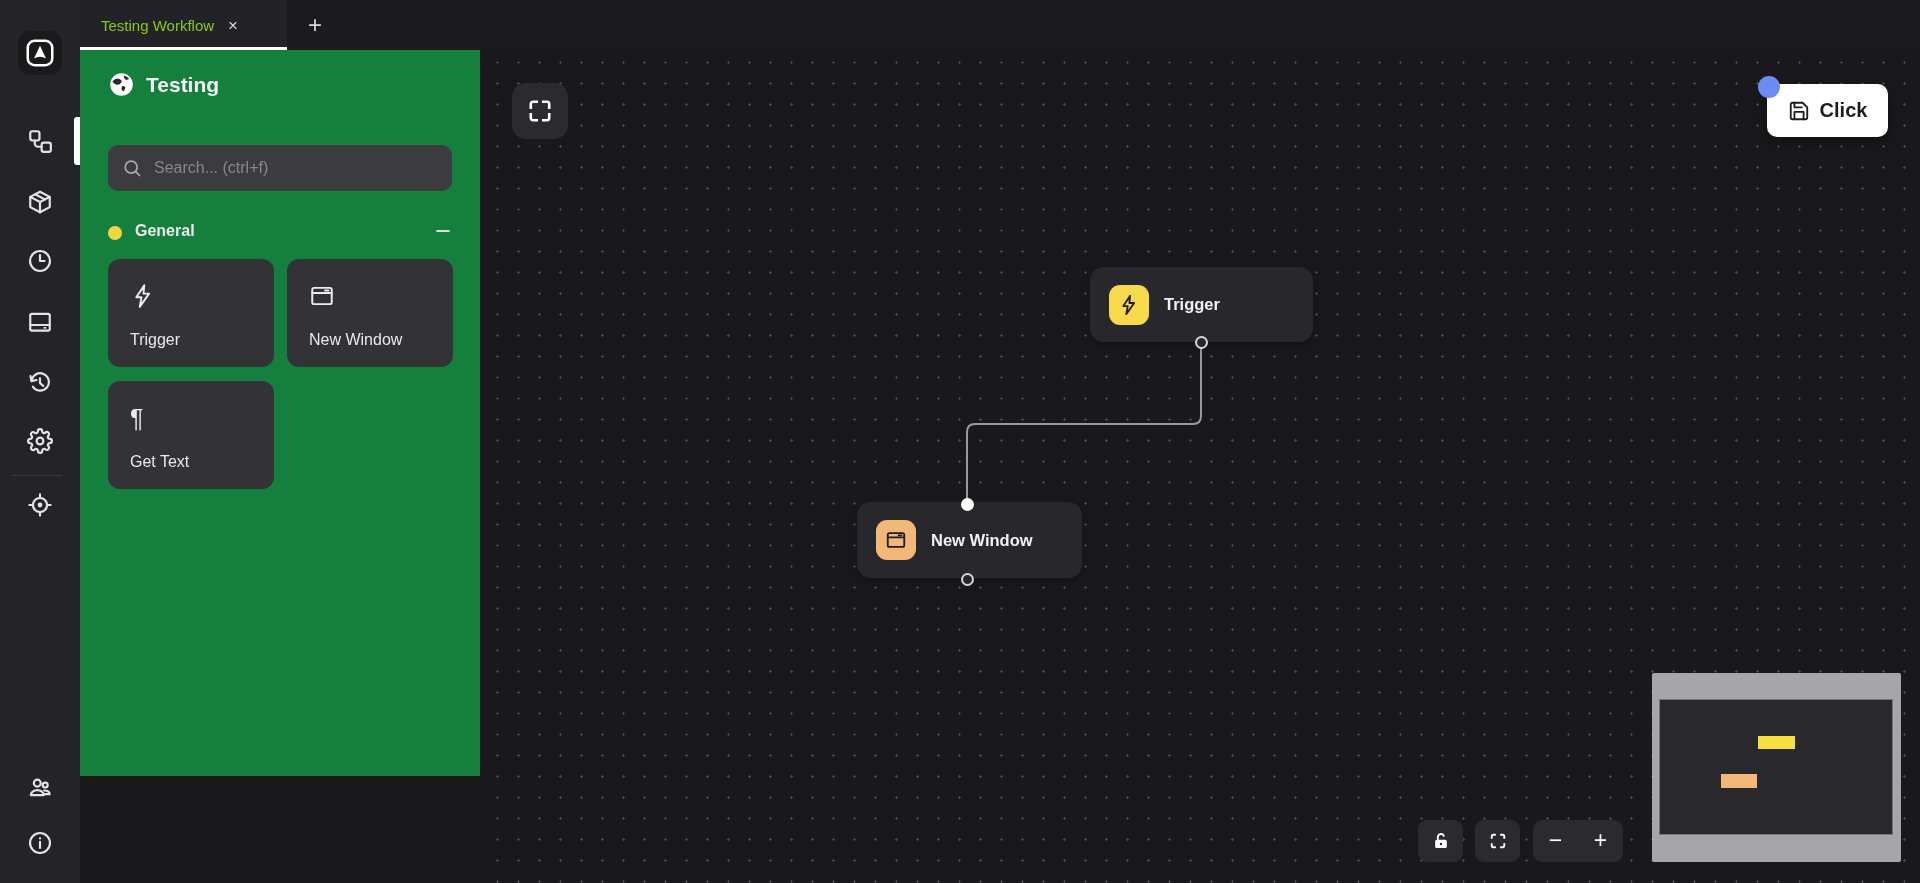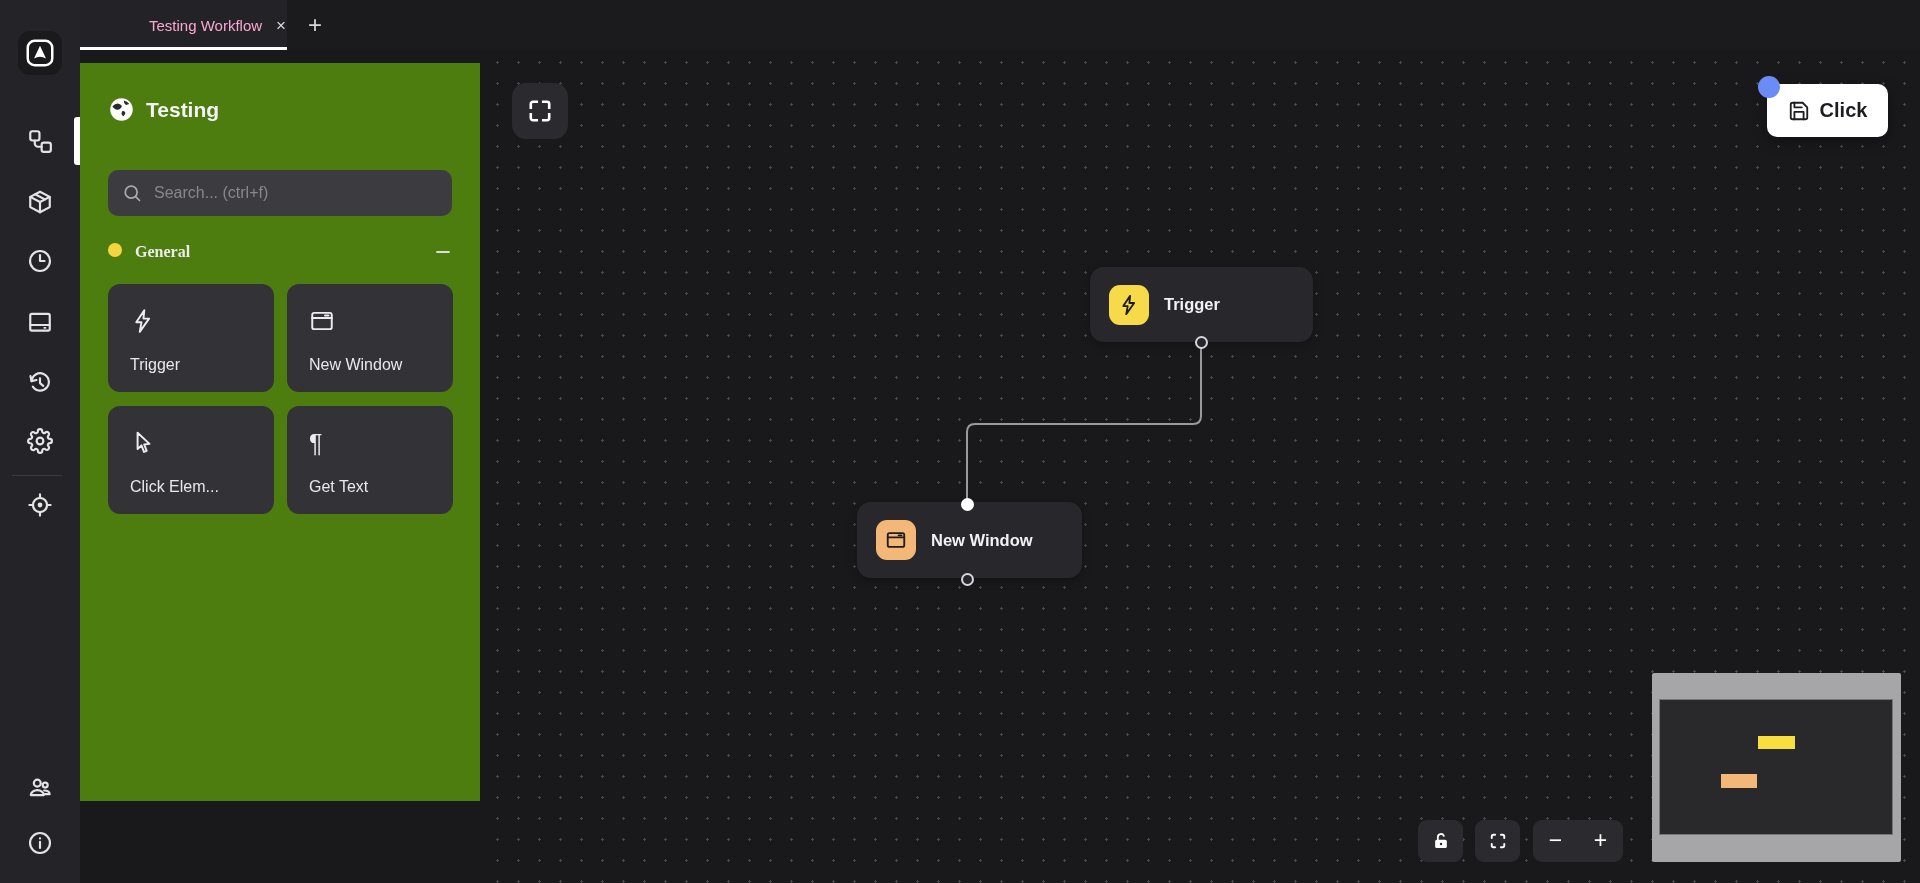--- a/index.html
+++ b/index.html
@@ -14,38 +14,38 @@
   .rail-icon svg { width:26px; height:26px; display:block; }
   .rail-divider { position:absolute; left:12px; top:475px; width:50px; height:1px; background:#3b3b3f; }
   .rail-active { position:absolute; right:0; top:117px; width:6px; height:48px; background:#ffffff;
     border-radius:3px 0 0 3px; }
 
   
   .tabbar { position:absolute; left:80px; top:0; width:1840px; height:50px; background:#1b1b1e; z-index:20; }
   .tab { position:absolute; left:0; top:0; width:207px; height:50px; background:#232327;
     display:flex; align-items:center; padding:0 16px 0 21px; cursor:pointer; }
   .tab-underline { position:absolute; left:0; bottom:0; width:100%; height:3px; background:#ffffff; }
-  .tab-label { font-size:15px; color:#f9a8d4; white-space:nowrap;margin-left:48px; }
+  .tab-label { font-size:15px; color:#84cc16; white-space:nowrap; }
   .tab-close { margin-left:14px; font-size:17px; color:#d8d8dc; line-height:1; cursor:pointer; }
   .tab-add { position:absolute; left:218px; top:9px; width:34px; height:32px; display:flex;
     align-items:center; justify-content:center; font-size:24px; color:#d8d8dc; cursor:pointer; }
 
   
-  .panel { position:absolute; left:80px; top:63px; width:400px; height:738px; background:#4d7c0f; z-index:10; }
+  .panel { position:absolute; left:80px; top:38px; width:400px; height:738px; background:#15803d; z-index:10; }
   .panel-header { position:absolute; left:28px; top:33px; display:flex; align-items:center; gap:11px; }
   .panel-header svg { width:27px; height:27px; display:block; }
   .panel-title { font-size:21px; font-weight:700; color:#f4f4f6; }
   .search { position:absolute; left:28px; top:107px; width:344px; height:46px; background:#3c3c40;
     border-radius:10px; display:flex; align-items:center; padding:6px 14px; gap:11px; }
   .search svg { width:21px; height:21px; color:#a9a9ae; flex:none; }
   .search input { background:transparent; border:none; outline:none; width:100%;
     font-size:16px; color:#e8e8ec; font-family:"Liberation Sans", sans-serif; }
   .search input::placeholder { color:#87878c; }
   .cat-row { position:absolute; left:28px; top:180px; width:344px; height:22px;
-    display:flex; align-items:flex-start; cursor:pointer;font-family:Liberation Serif, serif; }
+    display:flex; align-items:flex-end; cursor:pointer; }
   .cat-dot { width:14px; height:14px; border-radius:50%; background:#f5d53f; margin-right:13px; }
   .cat-label { font-size:16px; font-weight:600; color:#ebebee; flex:1; }
   .cat-collapse { width:18px; height:18px; color:#dcdce0; cursor:pointer; }
   .blocks { position:absolute; left:28px; top:221px; width:346px;
     display:grid; grid-template-columns:166px 166px; gap:14px 13px; }
   .block-card { width:166px; height:108px; background:#323237; border-radius:12px; padding:24px 22px 18px;
     display:flex; flex-direction:column; justify-content:space-between; cursor:grab; }
   .block-card svg { width:26px; height:26px; color:#ededf0; }
   .block-glyph { font-size:25px; line-height:26px; color:#ededf0; }
   .block-label { font-size:16px; color:#e9e9ec; white-space:nowrap; overflow:hidden; }
@@ -216,26 +216,20 @@
     </div>
     <div class="block-card">
       <svg viewBox="0 0 24 24" fill="none" stroke="currentColor" stroke-width="1.8" stroke-linecap="round">
           <rect x="3" y="4.5" width="18" height="15" rx="1.8"></rect>
           <path d="M3 9.2 H21"></path>
           <path d="M14.8 6.9 H18"></path>
         </svg>
       <span class="block-label">New Window</span>
     </div>
     <div class="block-card">
-      <svg viewBox="0 0 24 24" fill="none" stroke="currentColor" stroke-width="1.8" stroke-linejoin="round">
-          <path d="M7 2.5 V17.5 L10.6 14.2 L12.9 20.2 L15.4 19.2 L13.1 13.3 L18 12.8 Z"></path>
-        </svg>
-      <span class="block-label">Click Elem...</span>
-    </div>
-    <div class="block-card">
       <span class="block-glyph">¶</span>
       <span class="block-label">Get Text</span>
     </div>
   </div>
 </aside>
 
 <main class="canvas">
 
   <svg class="edge-layer">
     <path d="M721 292 V366 Q721 374 713 374 H495 Q487 374 487 382 V452" fill="none" stroke="#9a9a9e" stroke-width="2"></path>

